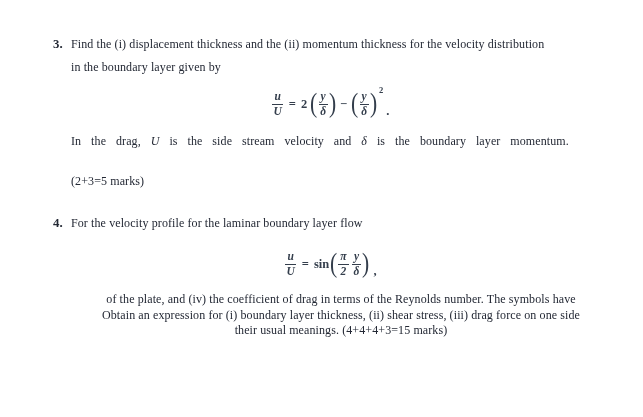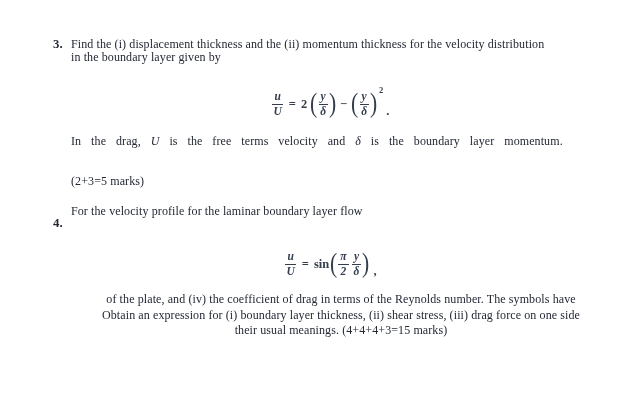--- a/index.html
+++ b/index.html
@@ -91,21 +91,21 @@
   }
   .fgap { width: 3px; }
 </style>
 </head>
 <body>
 
 <div class="abs qnum" style="left:53px; top:37px;">3.</div>
 
 <div class="abs txt" style="left:71px; top:37px;">Find the (i) displacement thickness and the (ii) momentum thickness for the velocity distribution</div>
 
-<div class="abs txt" style="left:71px; top:50px;">in the boundary layer given by</div>
+<div class="abs txt" style="left:71px; top:60px;">in the boundary layer given by</div>
 
 <div class="abs formula-row" style="top:84px;">
   <span class="frac">
     <span class="fnum">u</span>
     <span class="fden">U</span>
   </span>
   <span class="eq">=</span>
   <span class="coef">2</span>
   <span class="paren">(</span>
   <span class="frac">
@@ -117,27 +117,27 @@
   <span class="paren">(</span>
   <span class="frac">
     <span class="fnum">y</span>
     <span class="fden">δ</span>
   </span>
   <span class="paren">)</span>
   <span class="sup">2</span>
   <span class="tail">.</span>
 </div>
 
-<div class="abs txt stretch" style="left:71px; top:134px;"><span>In the drag,</span> <span class="it">U</span> <span>is the free terms velocity and</span> <span class="it">δ</span> <span>is the boundary layer momentum.</span></div>
+<div class="abs txt stretch" style="left:71px; top:134px;"><span>In the drag,</span> <span class="it">U</span> <span>is the side stream velocity and</span> <span class="it">δ</span> <span>is the boundary layer momentum.</span></div>
 
 <div class="abs txt" style="left:71px; top:164px;margin-top:10px;">(2+3=5 marks)</div>
 
 <div class="abs qnum" style="left:53px; top:216px;">4.</div>
 
-<div class="abs txt" style="left:71px; top:204px;">For the velocity profile for the laminar boundary layer flow</div>
+<div class="abs txt" style="left:71px; top:216px;">For the velocity profile for the laminar boundary layer flow</div>
 
 <div class="abs formula-row" style="top:244px;">
   <span class="frac">
     <span class="fnum">u</span>
     <span class="fden">U</span>
   </span>
   <span class="eq">=</span>
   <span class="fn">sin</span>
   <span class="paren">(</span>
   <span class="frac">

